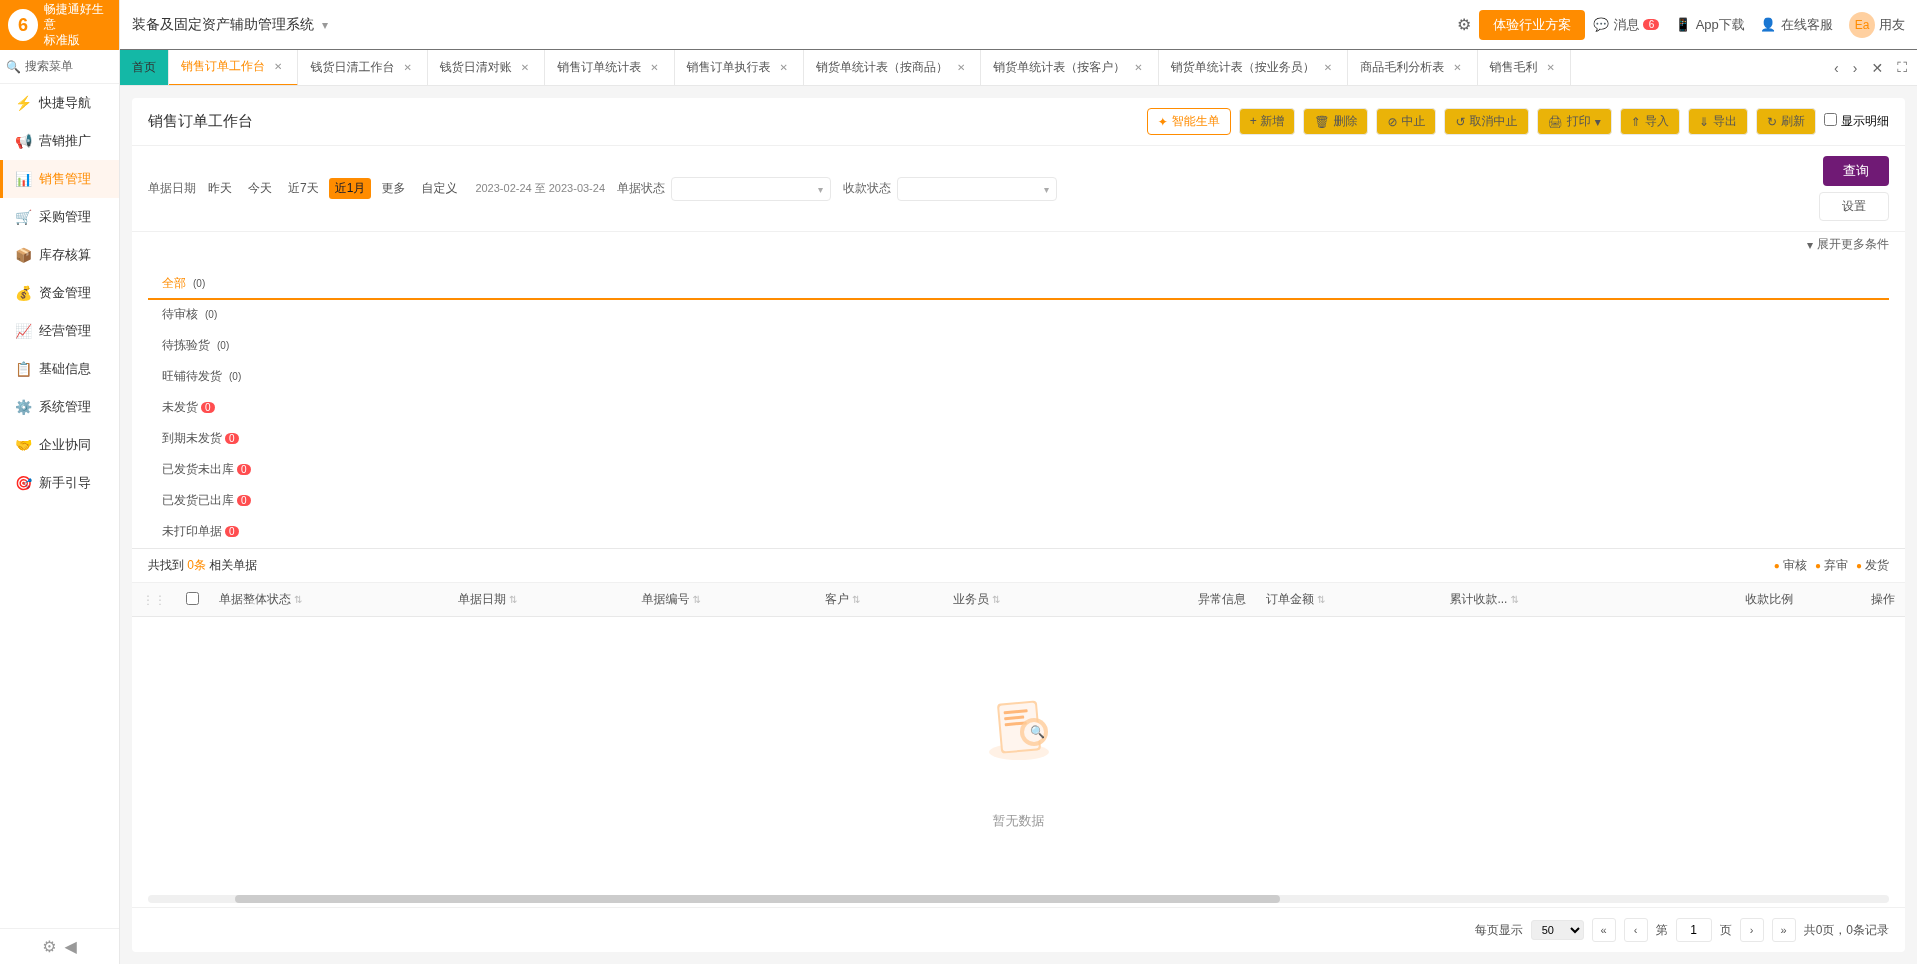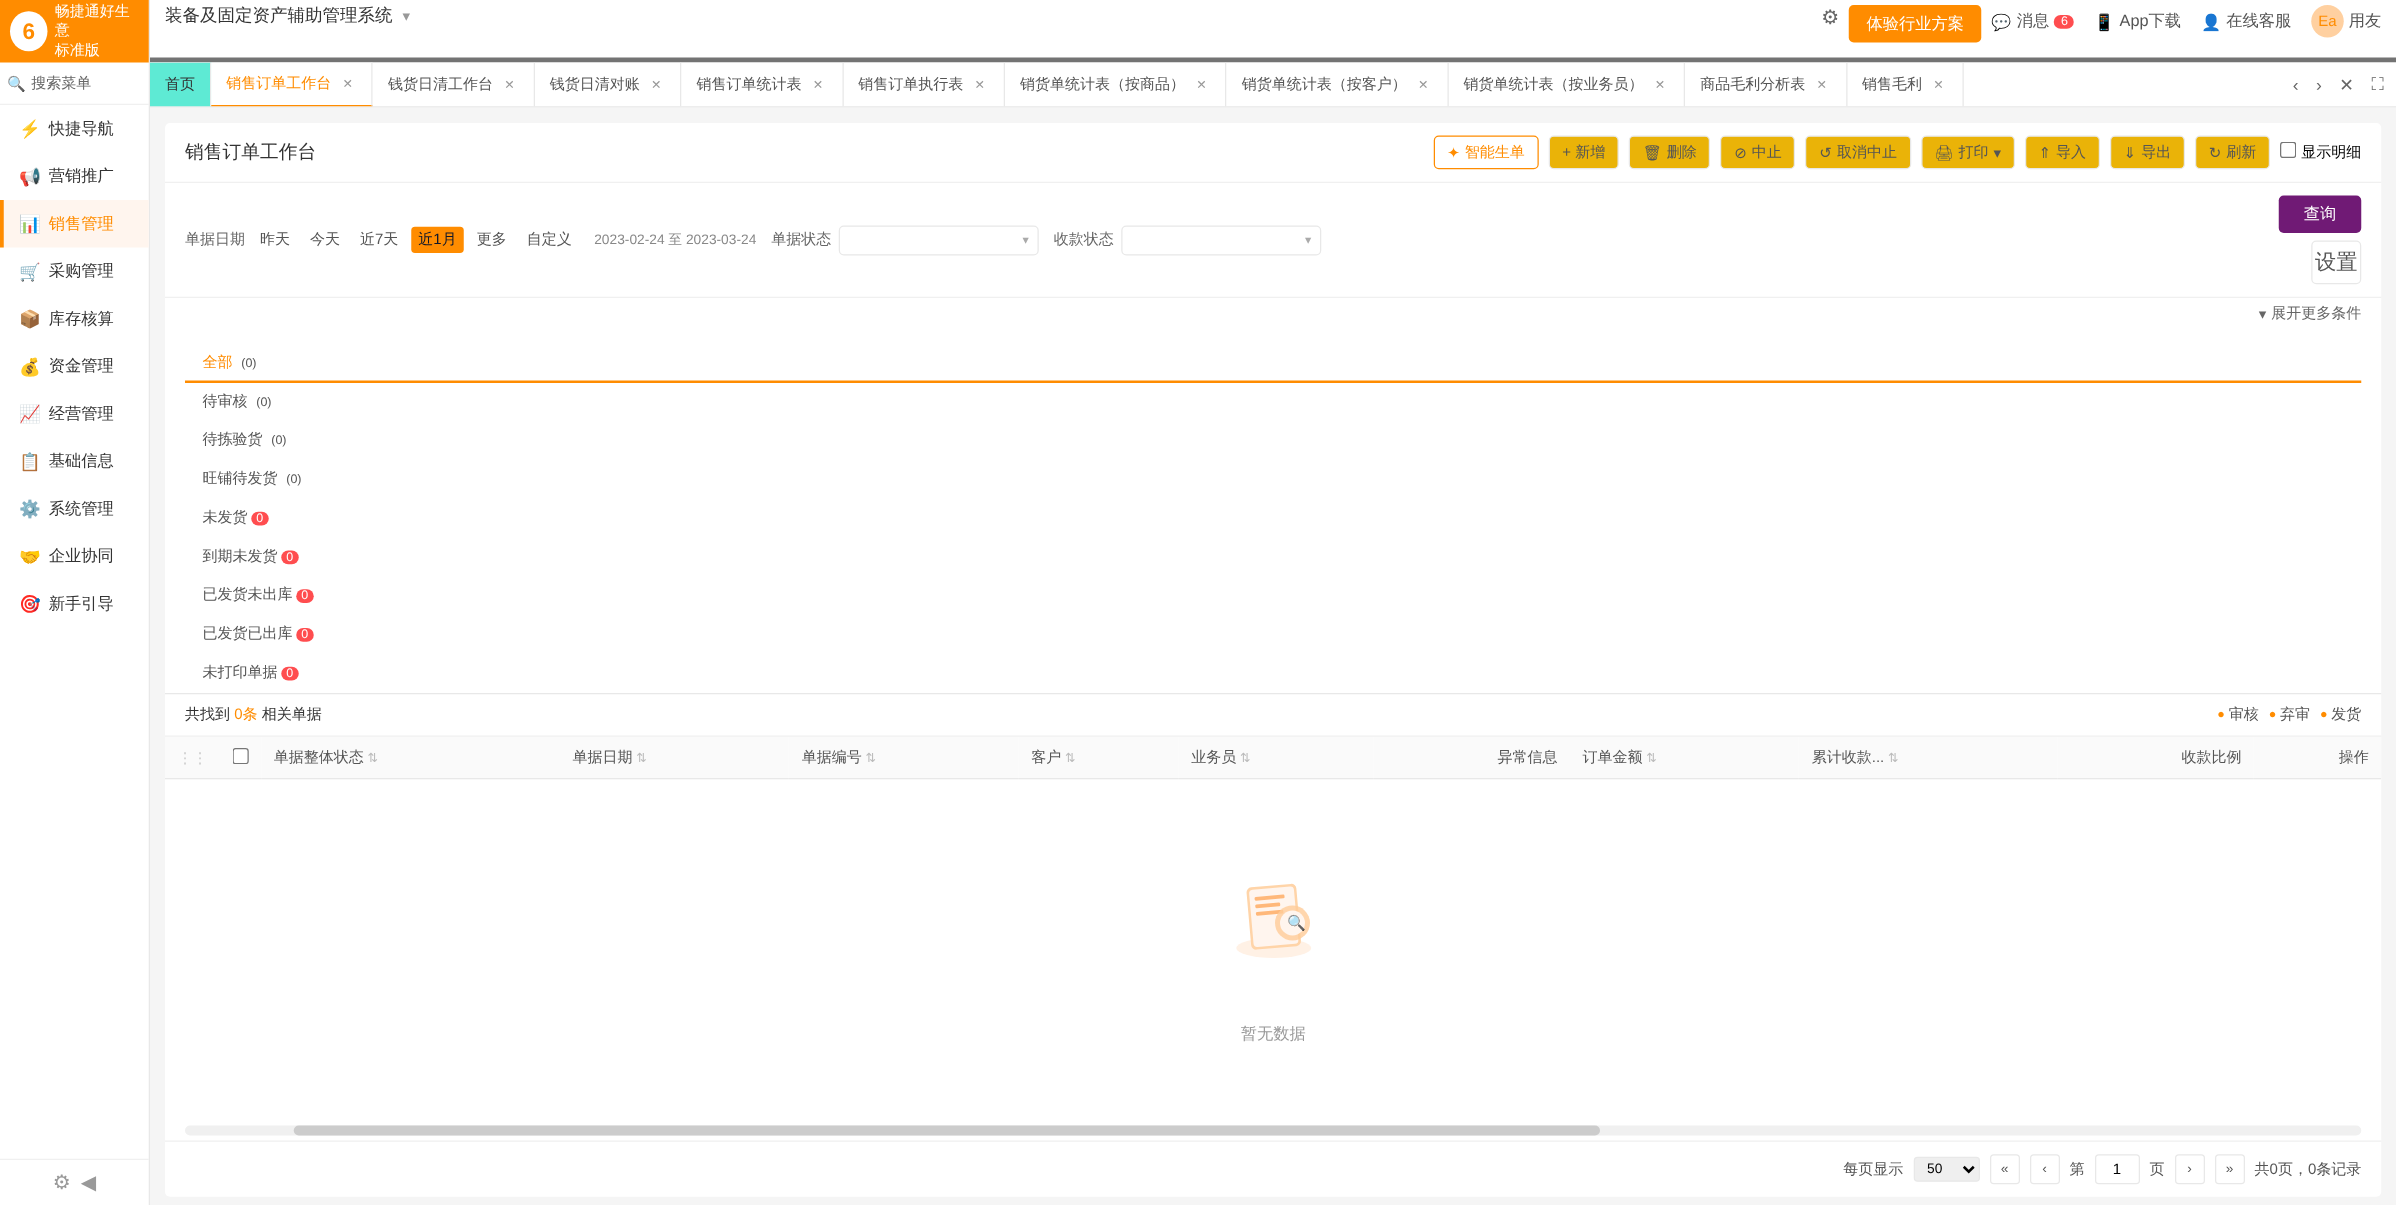--- a/index.html
+++ b/index.html
@@ -13,36 +13,36 @@
     .sidebar-search { padding: 8px 6px; border-bottom: 1px solid #f0f0f0; display: flex; align-items: center; gap: 4px; color: #666; cursor: pointer; font-size: 12px; }
     .sidebar-item { display: flex; align-items: center; gap: 6px; padding: 10px 12px; cursor: pointer; color: #333; font-size: 13px; border-left: 3px solid transparent; }
     .sidebar-item.active { background: #fff5ee; color: #ff8c00; border-left: 3px solid #ff8c00; }
     .sidebar-item .item-icon { width: 18px; height: 18px; display: flex; align-items: center; justify-content: center; font-size: 14px; }
     .sidebar-bottom { margin-top: auto; border-top: 1px solid #f0f0f0; padding: 8px; display: flex; gap: 8px; align-items: center; justify-content: center; }
 
     
     .main { flex: 1; display: flex; flex-direction: column; overflow: hidden; }
 
     
-    .topbar { height: 50px; background: #fff; display: flex; align-items: flex-start; padding: 4px 12px; border-bottom: 4px solid #737373; gap: 8px; }
+    .topbar { height: 50px; background: #fff; display: flex; align-items: center; padding: 16px 12px; border-bottom: 1px solid #737373; gap: 8px; }
     .topbar-title { flex: 1; display: flex; align-items: center; gap: 8px; }
     .topbar-title-text { font-size: 14px; color: #333; }
     .topbar-title-arrow { color: #999; font-size: 12px; }
     .topbar-gear { color: #666; cursor: pointer; font-size: 16px; }
     .topbar-btn { background: #ff8c00; color: #fff; border: none; border-radius: 4px; padding: 6px 14px; font-size: 13px; cursor: pointer; }
     .topbar-right { display: flex; align-items: center; gap: 16px; margin-left: auto; }
     .topbar-right-item { display: flex; align-items: center; gap: 4px; color: #555; cursor: pointer; font-size: 13px; }
     .badge { background: #ff4d4f; color: #fff; border-radius: 8px; padding: 0 5px; font-size: 10px; min-width: 16px; text-align: center; }
     .avatar { width: 26px; height: 26px; background: #ffd0a0; border-radius: 50%; display: flex; align-items: center; justify-content: center; color: #ff8c00; font-size: 12px; }
 
     
     .tabs { background: #fff; border-bottom: 1px solid #e8e8e8; display: flex; align-items: center; overflow: hidden; height: 36px; }
     .tab { padding: 0 12px; height: 36px; display: flex; align-items: center; gap: 6px; font-size: 12px; cursor: pointer; color: #555; border-right: 1px solid #e8e8e8; white-space: nowrap; flex-shrink: 0; }
     .tab.active { background: #fff; color: #ff8c00; border-bottom: 2px solid #ff8c00; }
-    .tab.home { background: #5eead4; color: #333; font-weight: 500; }
+    .tab.home { background: #14b8a6; color: #333; font-weight: 500; }
     .tab-close { font-size: 10px; color: #999; cursor: pointer; padding: 1px 3px; border-radius: 2px; }
     .tabs-nav { display: flex; align-items: center; margin-left: auto; gap: 2px; padding: 0 4px; }
     .tabs-nav-btn { cursor: pointer; color: #666; padding: 2px 6px; font-size: 14px; }
 
     
     .content { flex: 1; padding: 12px; overflow: auto; background: #f5f5f5; display: flex; flex-direction: column; }
     .content-panel { background: #fff; border-radius: 4px; flex: 1; display: flex; flex-direction: column; }
 
     
     .panel-header { padding: 10px 16px; border-bottom: 1px solid #f0f0f0; display: flex; align-items: center; }
@@ -57,21 +57,21 @@
     .filter-label { color: #666; font-size: 12px; }
     .filter-date-group { display: flex; align-items: center; gap: 4px; font-size: 12px; }
     .filter-date-btn { padding: 2px 6px; cursor: pointer; color: #555; border-radius: 3px; }
     .filter-date-btn.active { background: #ff8c00; color: #0f172a; border-radius: 3px; }
     .filter-date-range { font-size: 11px; color: #888; }
     .filter-select { border: 1px solid #e8e8e8; border-radius: 4px; padding: 4px 24px 4px 8px; font-size: 12px; color: #555; background: #fff; min-width: 160px; cursor: pointer; appearance: none; position: relative; }
     .filter-select-wrap { position: relative; display: inline-block; }
     .filter-select-wrap::after { content: '▾'; position: absolute; right: 8px; top: 50%; transform: translateY(-50%); color: #aaa; pointer-events: none; font-size: 10px; }
     .expand-btn { display: flex; align-items: center; gap: 4px; color: #666; cursor: pointer; font-size: 12px; margin-left: auto; }
     .query-btn { background: #701a75; color: #fff; border: none; border-radius: 4px; padding: 6px 20px; font-size: 13px; cursor: pointer; }
-    .set-btn { background: #fff; color: #555; border: 1px solid #e8e8e8; border-radius: 4px; padding: 5px 2px; font-size: 17px; cursor: pointer; }
+    .set-btn { background: #fff; color: #555; border: 1px solid #e8e8e8; border-radius: 4px; padding: 5px 22px; font-size: 12px; cursor: pointer; }
 
     
     .sub-tabs { padding: 8px 16px 0; display: flex; gap: 0; border-bottom: 1px solid #e8e8e8; flex-direction: column; }
     .sub-tab { padding: 6px 14px; font-size: 12px; cursor: pointer; color: #555; border-bottom: 2px solid transparent; }
     .sub-tab.active { color: #ff8c00; border-bottom: 2px solid #ff8c00; }
     .sub-tab-badge { background: #ff4d4f; color: #fff; border-radius: 8px; padding: 0 4px; font-size: 10px; margin-left: 3px; }
     .sub-tab-badge.zero { background: transparent; color: #555; }
 
     
     .table-toolbar { padding: 8px 16px; display: flex; align-items: center; gap: 8px; font-size: 12px; color: #666; border-bottom: 1px solid #f0f0f0; }

